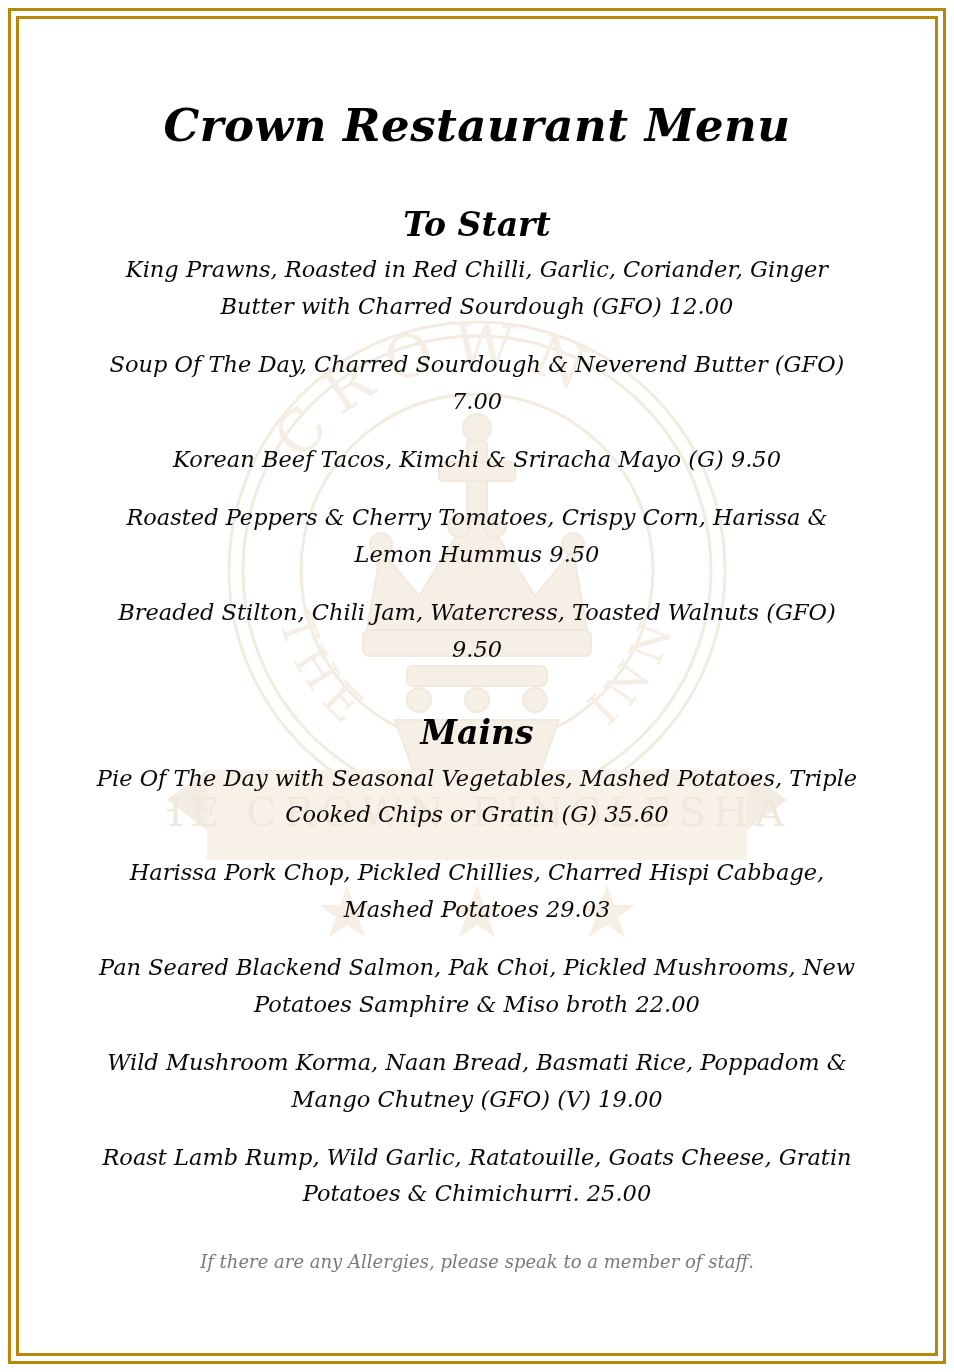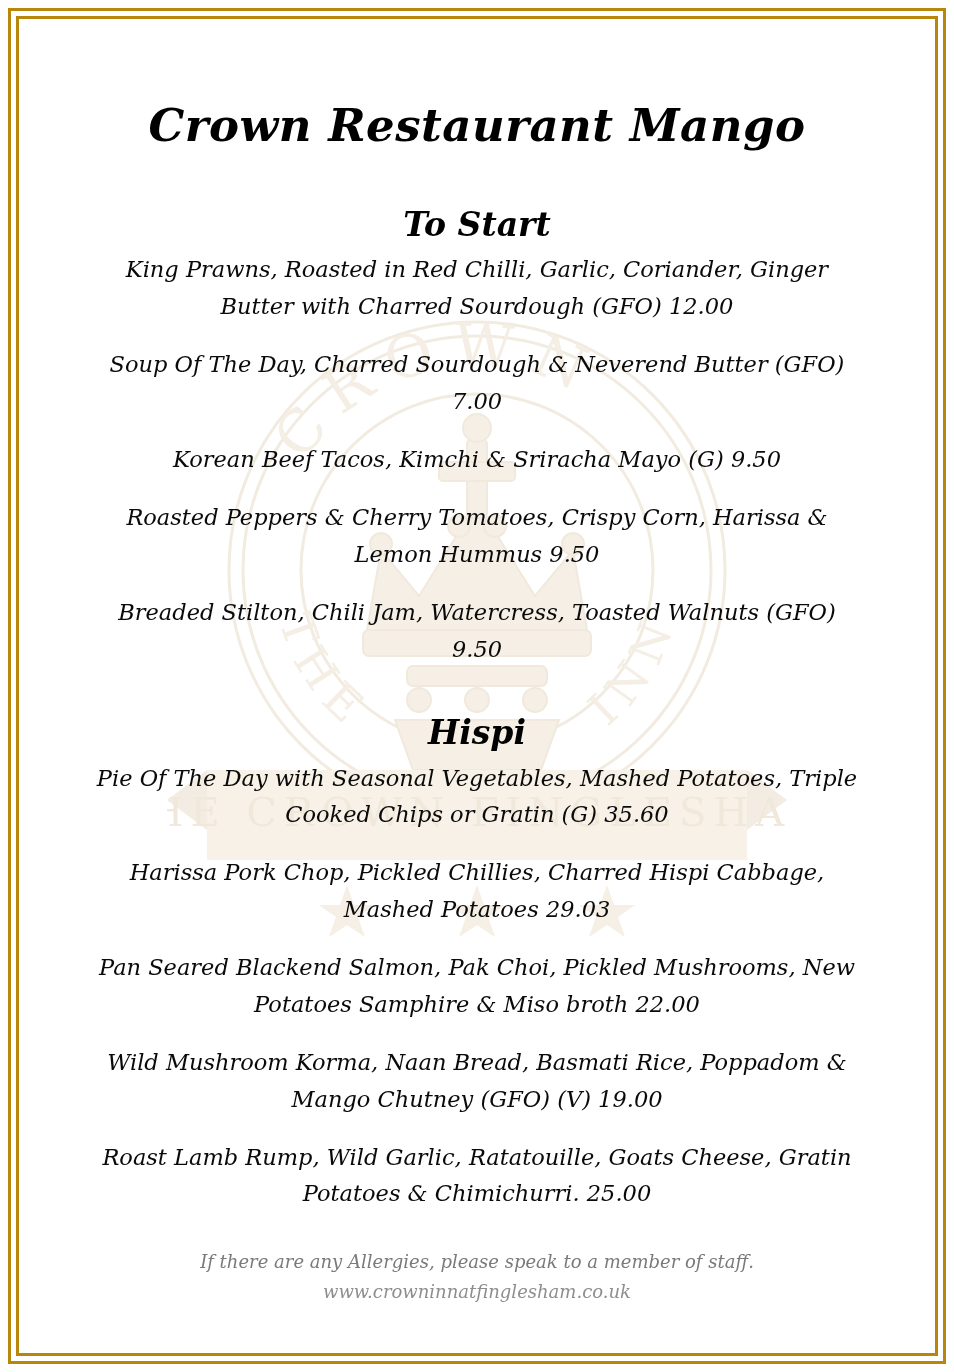--- a/index.html
+++ b/index.html
@@ -181,39 +181,38 @@
 
     <g fill="#f5efe5">
       <polygon points="180,585 187,605 208,605 191,617 198,637 180,625 162,637 169,617 152,605 173,605"></polygon>
       <polygon points="310,585 317,605 338,605 321,617 328,637 310,625 292,637 299,617 282,605 303,605"></polygon>
       <polygon points="440,585 447,605 468,605 451,617 458,637 440,625 422,637 429,617 412,605 433,605"></polygon>
     </g>
   </svg>
 
   <div class="content">
 
-    <h1 class="menu-title">Crown Restaurant Mango</h1>
+    <h1 class="menu-title">Crown Restaurant Menu</h1>
 
     <div class="section section-start">
       <h2 class="section-heading">To Start</h2>
       <p class="item">King Prawns, Roasted in Red Chilli, Garlic, Coriander, Ginger Butter with Charred Sourdough (GFO) 12.00</p>
       <p class="item">Soup Of The Day, Charred Sourdough &amp; Neverend Butter (GFO) 7.00</p>
       <p class="item">Korean Beef Tacos, Kimchi &amp; Sriracha Mayo (G) 9.50</p>
       <p class="item">Roasted Peppers &amp; Cherry Tomatoes, Crispy Corn, Harissa &amp; Lemon Hummus 9.50</p>
       <p class="item last">Breaded Stilton, Chili Jam, Watercress, Toasted Walnuts (GFO) 9.50</p>
     </div>
 
     <div class="section section-mains">
-      <h2 class="section-heading">Hispi</h2>
+      <h2 class="section-heading">Mains</h2>
       <p class="item">Pie Of The Day with Seasonal Vegetables, Mashed Potatoes, Triple Cooked Chips or Gratin (G) 35.60</p>
       <p class="item">Harissa Pork Chop, Pickled Chillies, Charred Hispi Cabbage, Mashed Potatoes 29.03</p>
       <p class="item">Pan Seared Blackend Salmon, Pak Choi, Pickled Mushrooms, New Potatoes Samphire &amp; Miso broth  22.00</p>
       <p class="item">Wild Mushroom Korma, Naan Bread, Basmati Rice, Poppadom &amp; Mango Chutney (GFO) (V)  19.00</p>
       <p class="item last">Roast Lamb Rump, Wild Garlic, Ratatouille, Goats Cheese, Gratin Potatoes &amp; Chimichurri. 25.00</p>
     </div>
 
     <div class="footer">
       <p class="allergy-note">If there are any Allergies, please speak to a member of staff.</p>
-      <p class="website">www.crowninnatfinglesham.co.uk</p>
     </div>
 
   </div>
 </div>
 
 </body></html>

